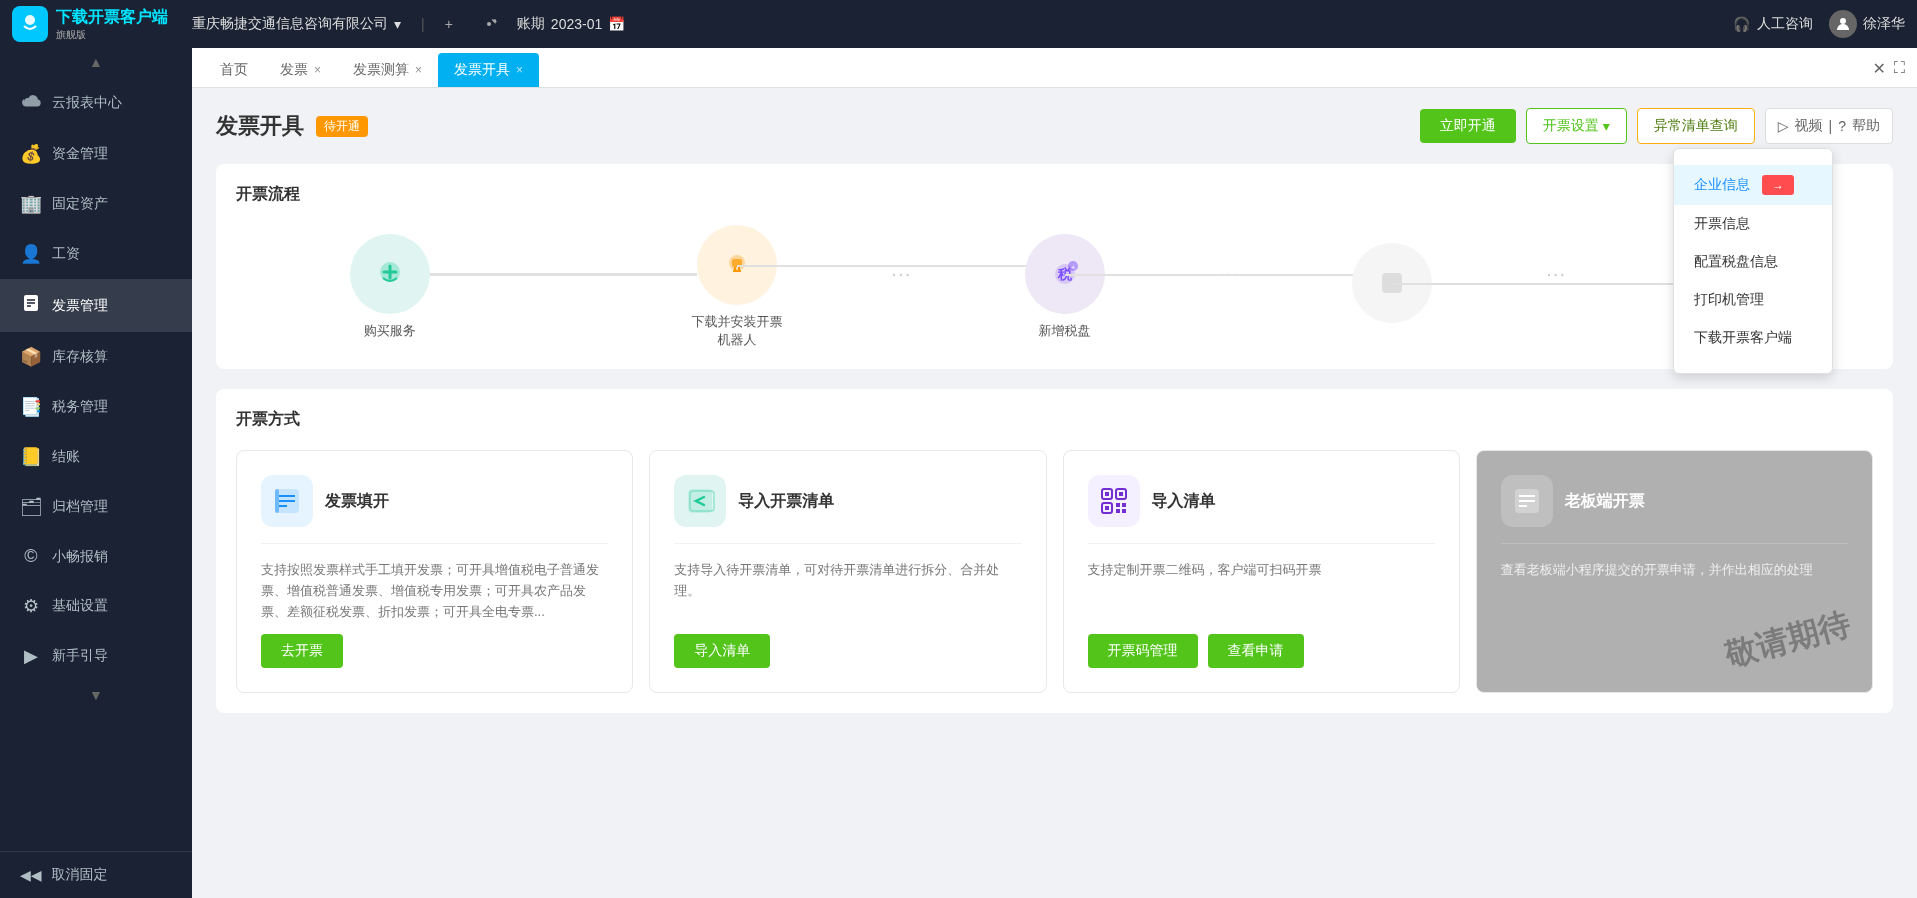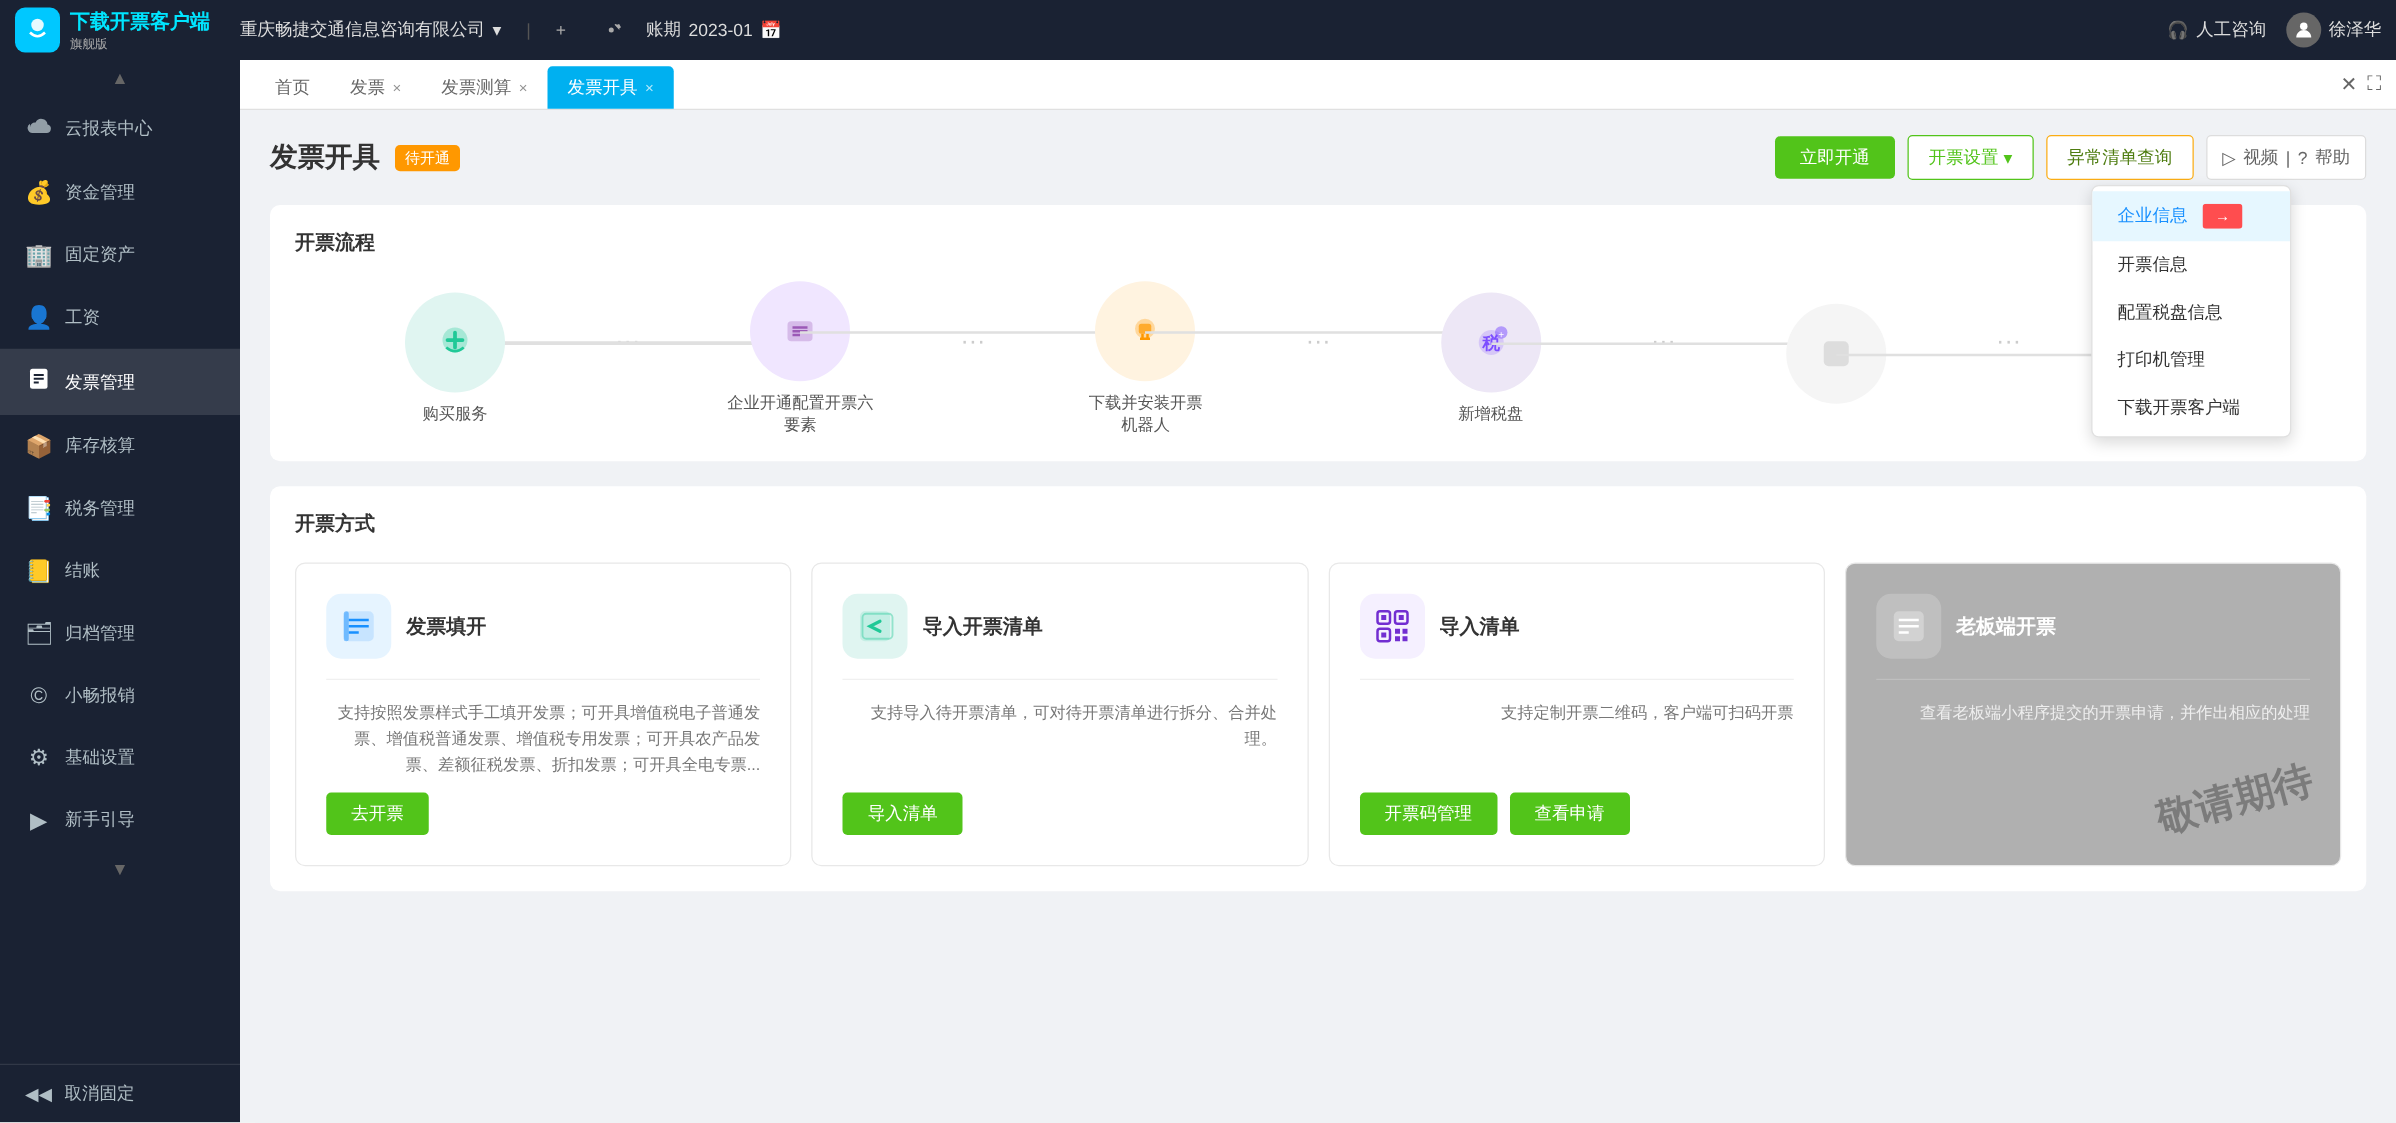--- a/index.html
+++ b/index.html
@@ -41,41 +41,41 @@
     .page-title-area { display: flex; align-items: center; gap: 12px; }
     .page-title { font-size: 22px; font-weight: bold; color: #333; }
     .status-badge { background: #ff9800; color: white; padding: 2px 8px; border-radius: 4px; font-size: 12px; }
     .header-actions { display: flex; align-items: center; gap: 10px; position: relative; }
     .btn-green { background: #52c41a; color: white; border: none; padding: 8px 20px; border-radius: 4px; cursor: pointer; font-size: 14px; }
     .btn-outline-green { background: white; color: #52c41a; border: 1px solid #52c41a; padding: 8px 16px; border-radius: 4px; cursor: pointer; font-size: 14px; display: flex; align-items: center; gap: 4px; }
     .btn-outline-yellow { background: white; color: #4d7c0f; border: 1px solid #faad14; padding: 8px 16px; border-radius: 4px; cursor: pointer; font-size: 14px; }
     .btn-video { background: white; color: #666; border: 1px solid #ddd; padding: 8px 12px; border-radius: 4px; cursor: pointer; font-size: 14px; display: flex; align-items: center; gap: 6px; }
 
     
-    .dropdown-menu { position: absolute; top: 40px; right: 60px; background: white; border: 1px solid #e0e0e0; border-radius: 6px; box-shadow: 0 4px 12px rgba(0,0,0,0.15); z-index: 1000; min-width: 160px; padding: 4px 0; }
+    .dropdown-menu { position: absolute; top: 40px; right: 60px; background: white; border: 1px solid #e0e0e0; border-radius: 6px; box-shadow: 0 4px 12px rgba(0,0,0,0.15); z-index: 1000; min-width: 160px; padding: 16px 0; }
     .dropdown-item { padding: 10px 20px; cursor: pointer; font-size: 14px; color: #333; }
     .dropdown-item.active { background: #e6f7ff; color: #1890ff; }
 
     
     .section { background: white; border-radius: 8px; padding: 20px; margin-bottom: 20px; }
     .section-title { font-size: 16px; font-weight: bold; color: #333; margin-bottom: 20px; }
 
     
     .flow-steps { display: flex; align-items: center; gap: 0; }
     .flow-step { display: flex; flex-direction: column; align-items: center; gap: 8px; flex: 1; position: relative; }
     .flow-step::after { content: ''; position: absolute; top: 40px; right: -50%; width: 100%; height: 2px; background: #e0e0e0; z-index: 0; }
     .flow-step:last-child::after { display: none; }
     .step-label { font-size: 13px; color: #555; text-align: center; }
 
     
     .payment-methods { display: grid; grid-template-columns: repeat(4, 1fr); gap: 16px; }
     .method-card { background: white; border: 1px solid #e8e8e8; border-radius: 8px; padding: 24px; display: flex; flex-direction: column; gap: 12px; }
     .method-card.gray-overlay { background: #b0b0b0; position: relative; overflow: hidden; }
     .method-title { font-size: 16px; font-weight: bold; color: #333; }
-    .method-desc { font-size: 13px; color: #777; line-height: 1.6; flex: 1; text-align: right; }
+    .method-desc { font-size: 13px; color: #777; line-height: 1.6; flex: 1; }
     .method-btn { background: #52c41a; color: white; border: none; padding: 8px 20px; border-radius: 4px; cursor: pointer; font-size: 14px; align-self: flex-start; }
     .overlay-text { position: absolute; bottom: 30px; right: 20px; font-size: 32px; font-weight: bold; color: rgba(0,0,0,0.3); transform: rotate(-15deg); }
     .card-divider { height: 1px; background: #f0f0f0; margin: 4px 0; }
     .sidebar-item { display: flex; align-items: center; gap: 10px; padding: 14px 20px; cursor: pointer; color: #b0bec5; transition: all 0.2s; }
     .sidebar-item.active { background: rgba(255,255,255,0.12); color: #fff; }
     .sidebar-item-icon { font-size: 18px; width: 22px; text-align: center; }
     .sidebar-item-label { font-size: 14px; }
     .sidebar-bottom { margin-top: auto; border-top: 1px solid rgba(255,255,255,0.1); }
     .sidebar-scroll-btn { display: flex; justify-content: center; align-items: center; padding: 6px; cursor: pointer; color: #666; }
   </style>
@@ -313,31 +313,20 @@
                 </div>
               </div>
               <span class="step-label">购买服务</span>
               <div style="position:absolute;top:39px;left:50%;right:-50%;height:2px;background:#e0e0e0;z-index:0;"></div>
             </div>
 
             <div style="display:flex;align-items:center;gap:4px;margin-bottom:28px;flex-shrink:0;">
               <span style="color:#ccc;font-size:20px;">···</span>
             </div>
 
-            <div class="flow-step">
-              <div style="width:80px;height:80px;border-radius:50%;background:#f0e6ff;display:flex;align-items:center;justify-content:center;">
-                <svg width="40" height="40" viewBox="0 0 40 40">
-                  <rect x="10" y="12" width="20" height="16" rx="3" fill="#9b59b6" opacity="0.3"></rect>
-                  <line x1="14" y1="17" x2="26" y2="17" stroke="#9b59b6" stroke-width="2"></line>
-                  <line x1="14" y1="20" x2="26" y2="20" stroke="#9b59b6" stroke-width="2"></line>
-                  <line x1="14" y1="23" x2="20" y2="23" stroke="#9b59b6" stroke-width="2"></line>
-                </svg>
-              </div>
-              <span class="step-label" style="max-width:120px;text-align:center;">企业开通配置开票六要素</span>
-            </div>
 
             <div style="display:flex;align-items:center;gap:4px;margin-bottom:28px;flex-shrink:0;">
               <span style="color:#ccc;font-size:20px;">···</span>
             </div>
 
             <div class="flow-step">
               <div style="width:80px;height:80px;border-radius:50%;background:#fff3e0;display:flex;align-items:center;justify-content:center;">
                 <svg width="40" height="40" viewBox="0 0 40 40">
                   <circle cx="20" cy="18" r="8" fill="#ff9800" opacity="0.3"></circle>
                   <rect x="15" y="14" width="10" height="8" rx="2" fill="#ff9800" opacity="0.7"></rect>

